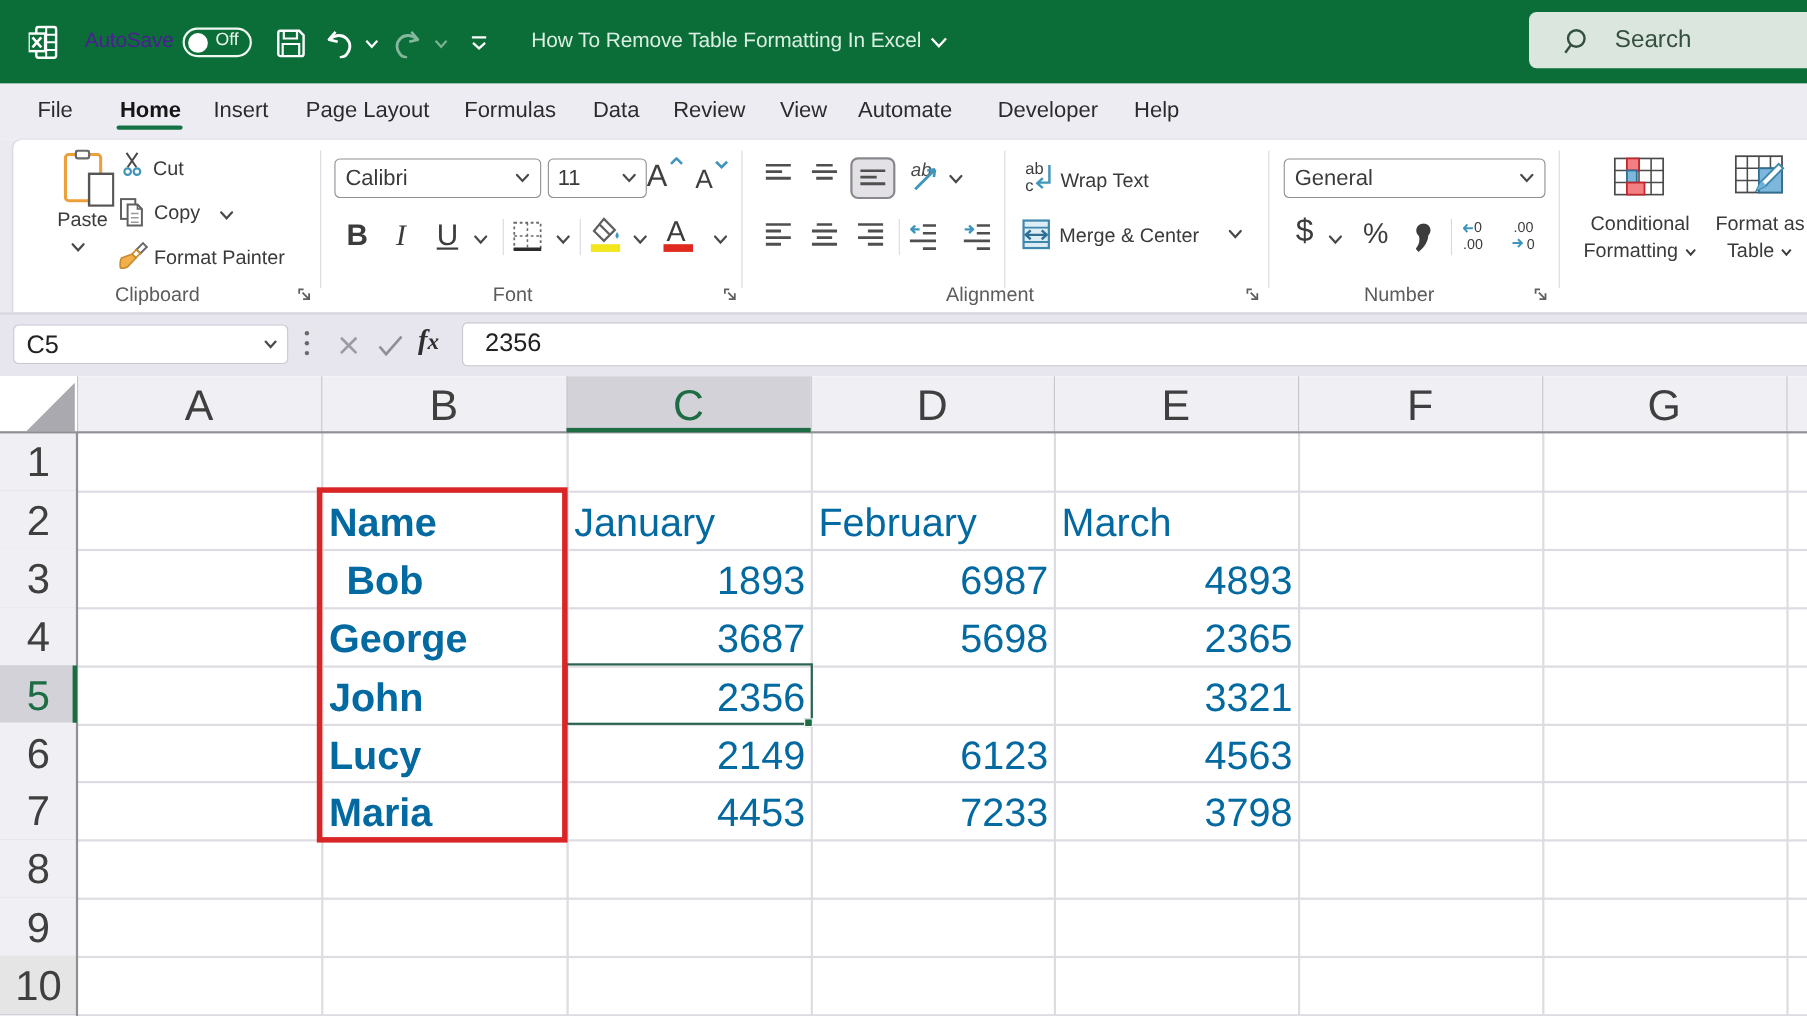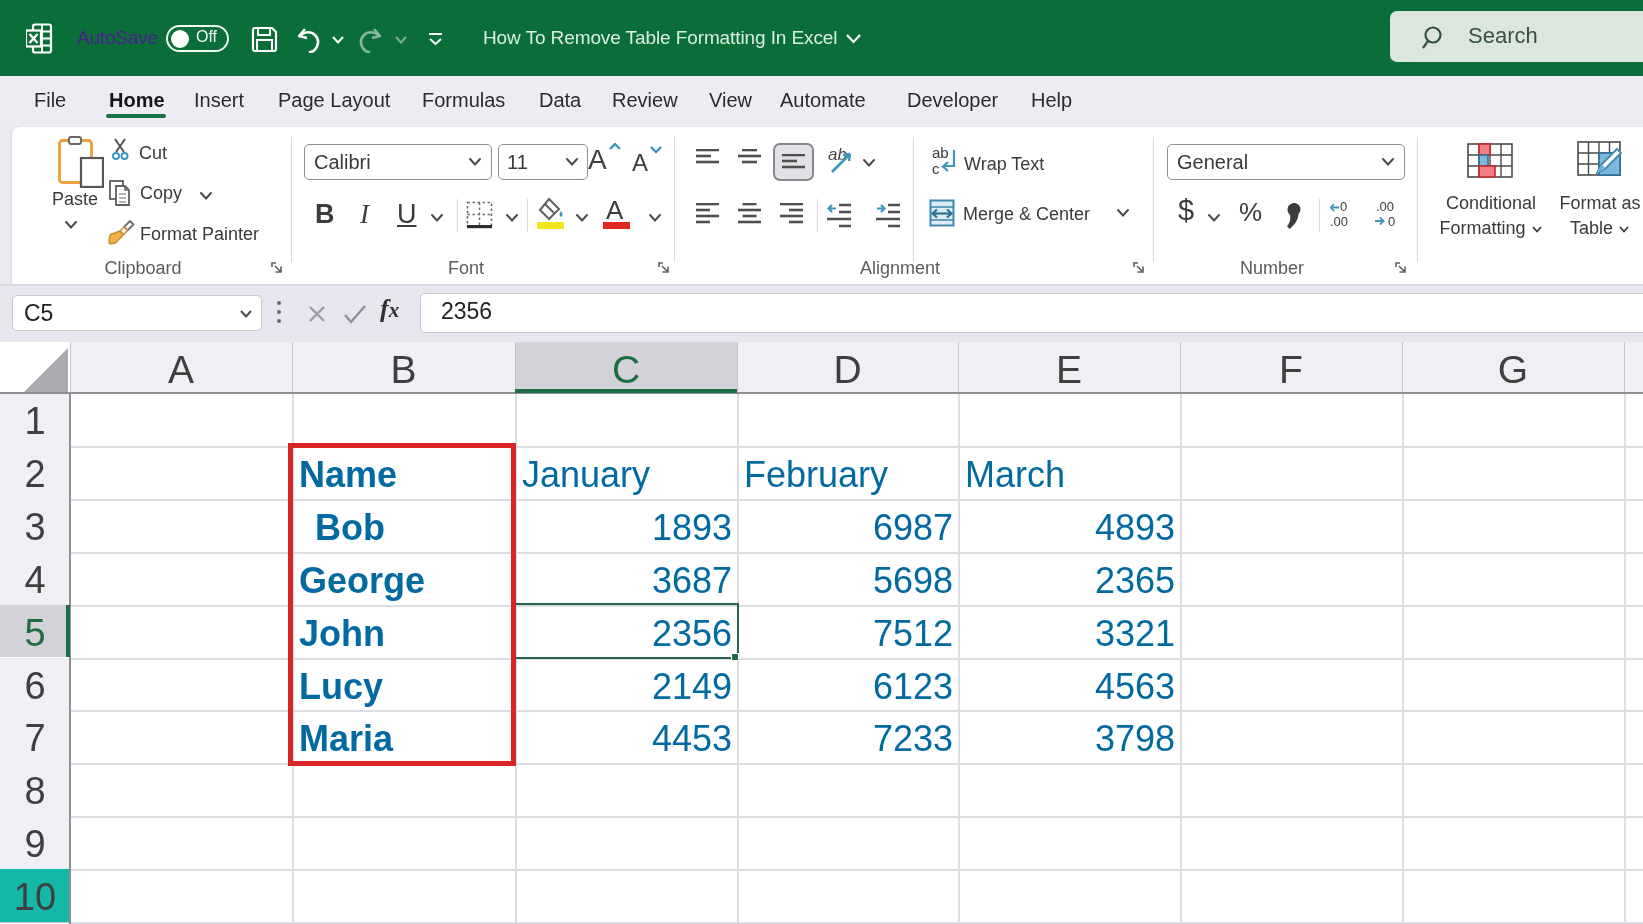--- a/index.html
+++ b/index.html
@@ -380,21 +380,21 @@
   <div class="rowhdr" style="top:262.6px;height:52.9px;background:#d3d2d8;color:#1e6c43;line-height:57px;">5</div>
   <div style="position:absolute;left:0;top:315.5px;width:70px;height:1px;background:#c6c5cc;"></div>
   <div class="rowhdr" style="top:315.5px;height:52.9px;background:#f0eff4;color:#3f3f3f;line-height:57px;">6</div>
   <div style="position:absolute;left:0;top:368.4px;width:70px;height:1px;background:#c6c5cc;"></div>
   <div class="rowhdr" style="top:368.4px;height:52.9px;background:#f0eff4;color:#3f3f3f;line-height:57px;">7</div>
   <div style="position:absolute;left:0;top:421.3px;width:70px;height:1px;background:#c6c5cc;"></div>
   <div class="rowhdr" style="top:421.3px;height:52.9px;background:#f0eff4;color:#3f3f3f;line-height:57px;">8</div>
   <div style="position:absolute;left:0;top:474.2px;width:70px;height:1px;background:#c6c5cc;"></div>
   <div class="rowhdr" style="top:474.2px;height:52.9px;background:#f0eff4;color:#3f3f3f;line-height:57px;">9</div>
   <div style="position:absolute;left:0;top:527.1px;width:70px;height:1px;background:#c6c5cc;"></div>
-  <div class="rowhdr" style="top:527.1px;height:52.9px;background:#14b8a6;color:#3f3f3f;line-height:57px;">10</div>
+  <div class="rowhdr" style="top:527.1px;height:52.9px;background:#e5e5e5;color:#3f3f3f;line-height:57px;">10</div>
   <div style="position:absolute;left:0;top:580.0px;width:70px;height:1px;background:#c6c5cc;"></div>
   <div style="position:absolute;left:66px;top:262.6px;width:4px;height:52.9px;background:#1e6c43;z-index:6;"></div>
   <div style="position:absolute;left:69px;top:51px;width:1.5px;height:531px;background:#8f8f96;z-index:5;"></div>
   <div class="gvline" style="left:292px;height:531px;"></div>
   <div class="gvline" style="left:515px;height:531px;"></div>
   <div class="gvline" style="left:737px;height:531px;"></div>
   <div class="gvline" style="left:958px;height:531px;"></div>
   <div class="gvline" style="left:1180px;height:531px;"></div>
   <div class="gvline" style="left:1402px;height:531px;"></div>
   <div class="gvline" style="left:1624px;height:531px;"></div>
@@ -416,21 +416,20 @@
   <div class="cell" style="top:156.8px;height:52.9px;line-height:58.9px;left:299px;font-weight:bold;margin-left:16px;">Bob</div>
   <div class="cell" style="top:156.8px;height:52.9px;line-height:58.9px;left:515px;width:217px;text-align:right;">1893</div>
   <div class="cell" style="top:156.8px;height:52.9px;line-height:58.9px;left:737px;width:216px;text-align:right;">6987</div>
   <div class="cell" style="top:156.8px;height:52.9px;line-height:58.9px;left:958px;width:217px;text-align:right;">4893</div>
   <div class="cell" style="top:209.7px;height:52.9px;line-height:58.9px;left:299px;font-weight:bold;">George</div>
   <div class="cell" style="top:209.7px;height:52.9px;line-height:58.9px;left:515px;width:217px;text-align:right;">3687</div>
   <div class="cell" style="top:209.7px;height:52.9px;line-height:58.9px;left:737px;width:216px;text-align:right;">5698</div>
   <div class="cell" style="top:209.7px;height:52.9px;line-height:58.9px;left:958px;width:217px;text-align:right;">2365</div>
   <div class="cell" style="top:262.6px;height:52.9px;line-height:58.9px;left:299px;font-weight:bold;">John</div>
   <div class="cell" style="top:262.6px;height:52.9px;line-height:58.9px;left:515px;width:217px;text-align:right;">2356</div>
-  <div class="cell" style="top:262.6px;height:52.9px;line-height:58.9px;left:737px;width:216px;text-align:right;">7512</div>
   <div class="cell" style="top:262.6px;height:52.9px;line-height:58.9px;left:958px;width:217px;text-align:right;">3321</div>
   <div class="cell" style="top:315.5px;height:52.9px;line-height:58.9px;left:299px;font-weight:bold;">Lucy</div>
   <div class="cell" style="top:315.5px;height:52.9px;line-height:58.9px;left:515px;width:217px;text-align:right;">2149</div>
   <div class="cell" style="top:315.5px;height:52.9px;line-height:58.9px;left:737px;width:216px;text-align:right;">6123</div>
   <div class="cell" style="top:315.5px;height:52.9px;line-height:58.9px;left:958px;width:217px;text-align:right;">4563</div>
   <div class="cell" style="top:368.4px;height:52.9px;line-height:58.9px;left:299px;font-weight:bold;">Maria</div>
   <div class="cell" style="top:368.4px;height:52.9px;line-height:58.9px;left:515px;width:217px;text-align:right;">4453</div>
   <div class="cell" style="top:368.4px;height:52.9px;line-height:58.9px;left:737px;width:216px;text-align:right;">7233</div>
   <div class="cell" style="top:368.4px;height:52.9px;line-height:58.9px;left:958px;width:217px;text-align:right;">3798</div>
   <div style="position:absolute;left:514px;top:261.1px;width:225px;height:55.9px;border:2.5px solid #2a6450;z-index:7;"></div>

